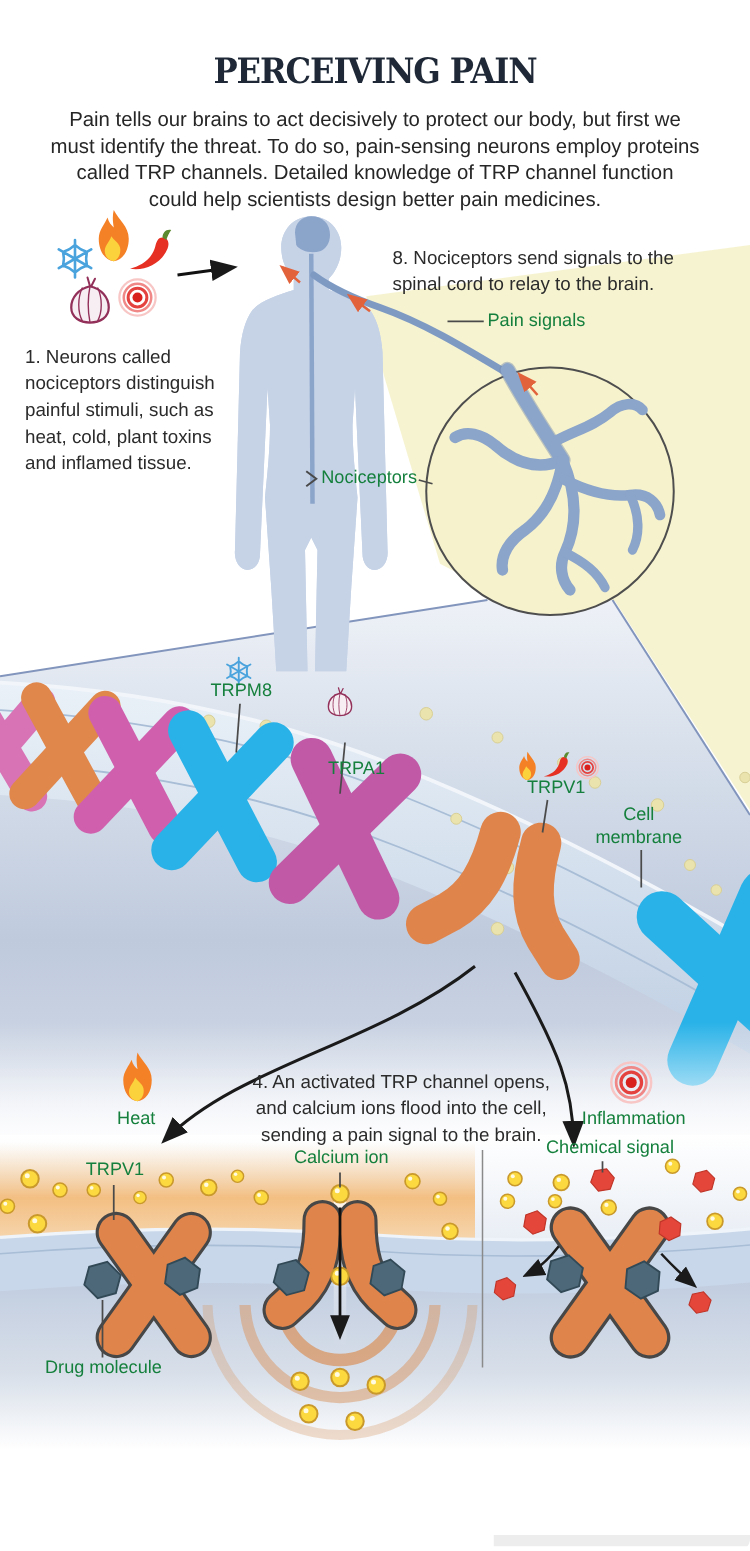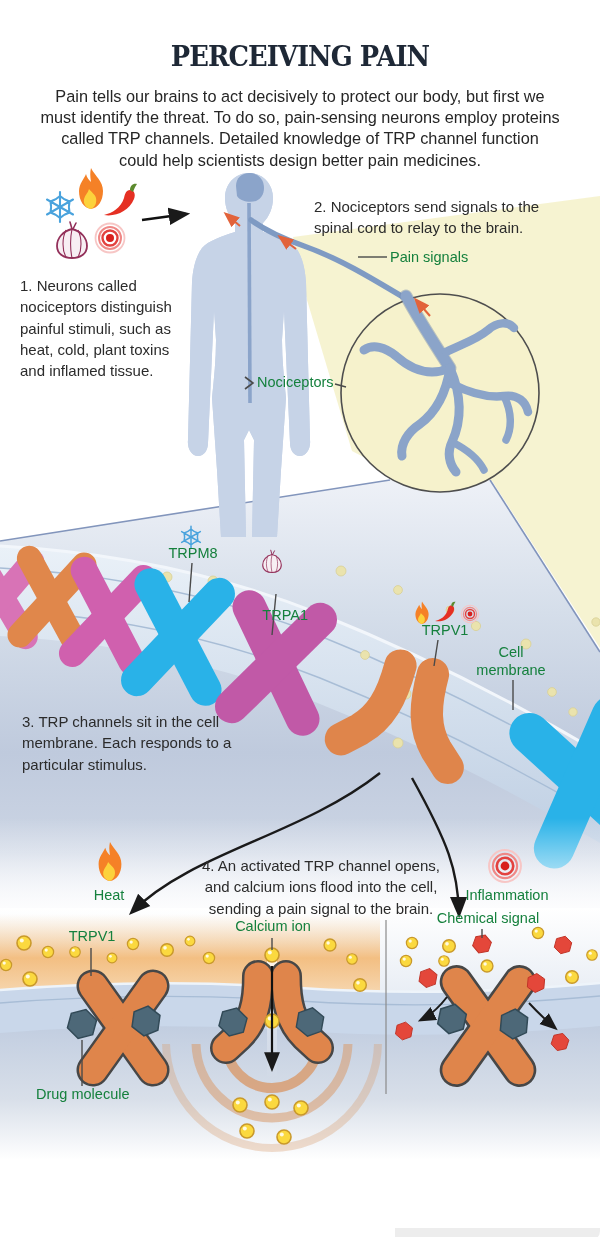--- a/index.html
+++ b/index.html
@@ -335,22 +335,21 @@
     <path d="M412,778 C448,843 458,870 459,914" marker-end="url(#ahB)"></path>
   </g>
 
   <rect x="395" y="1228" width="205" height="9" fill="#ededed"></rect>
 </svg>
 
 <div class="txt" id="title">PERCEIVING PAIN</div>
 <div class="txt" id="intro">Pain tells our brains to act decisively to protect our body, but first we must identify the threat. To do so, pain-sensing neurons employ proteins called TRP channels. Detailed knowledge of TRP channel function could help scientists design better pain medicines.</div>
 
 <div class="txt step" id="step1">1. Neurons called nociceptors distinguish painful stimuli, such as heat, cold, plant toxins and inflamed tissue.</div>
-<div class="txt step" id="step2">2. Nociceptors send signals to the spinal cord to relay to the brain.</div>
-<div class="txt step" id="step3">3. TRP channels sit in the cell membrane. Each responds to a particular stimulus.</div>
+<div class="txt step" id="step2">8. Nociceptors send signals to the spinal cord to relay to the brain.</div>
 <div class="txt step" id="step4">4. An activated TRP channel opens, and calcium ions flood into the cell, sending a pain signal to the brain.</div>
 
 <div class="txt lbl" id="pain-signals">Pain signals</div>
 <div class="txt lbl" id="nociceptors">Nociceptors</div>
 <div class="txt lbl" id="trpm8">TRPM8</div>
 <div class="txt lbl" id="trpa1">TRPA1</div>
 <div class="txt lbl" id="trpv1-mid">TRPV1</div>
 <div class="txt lbl" id="cell-membrane">Cell membrane</div>
 <div class="txt lbl" id="heat">Heat</div>
 <div class="txt lbl" id="inflammation">Inflammation</div>

